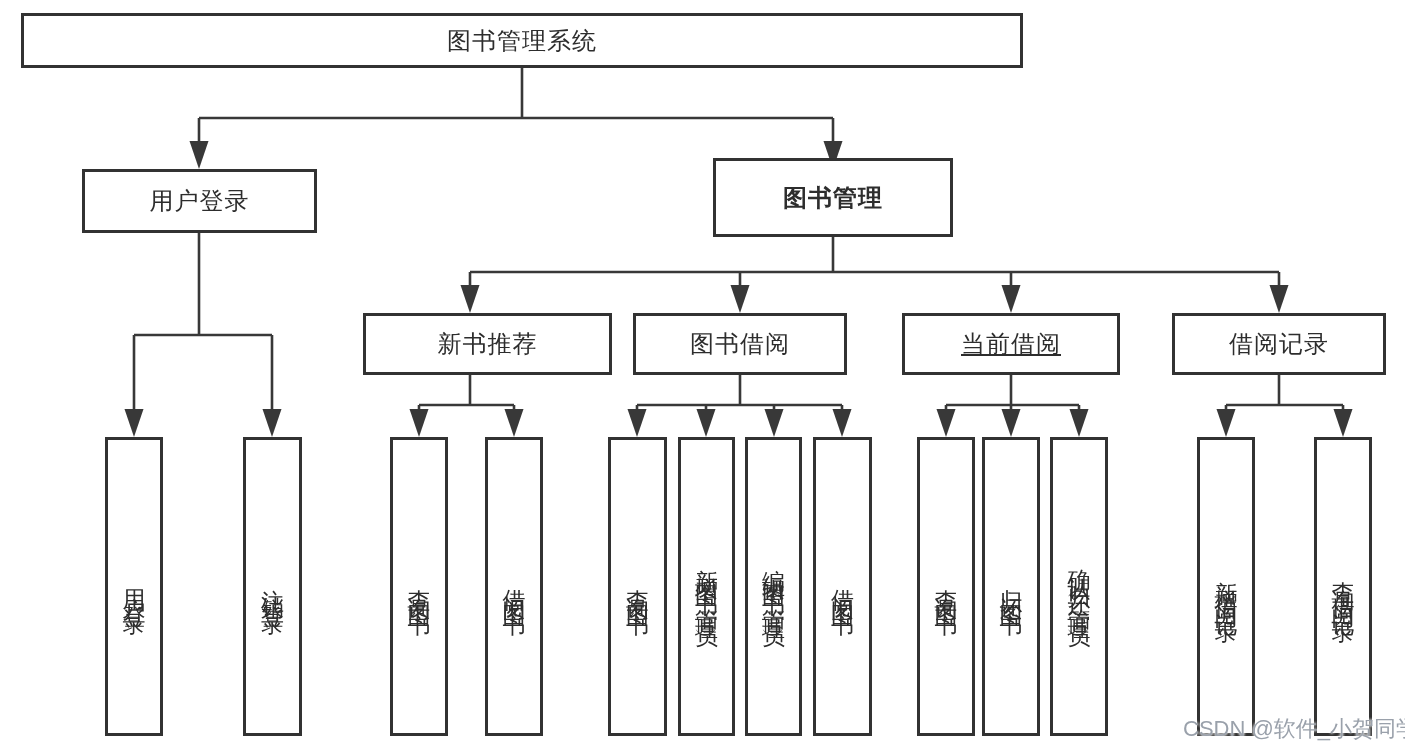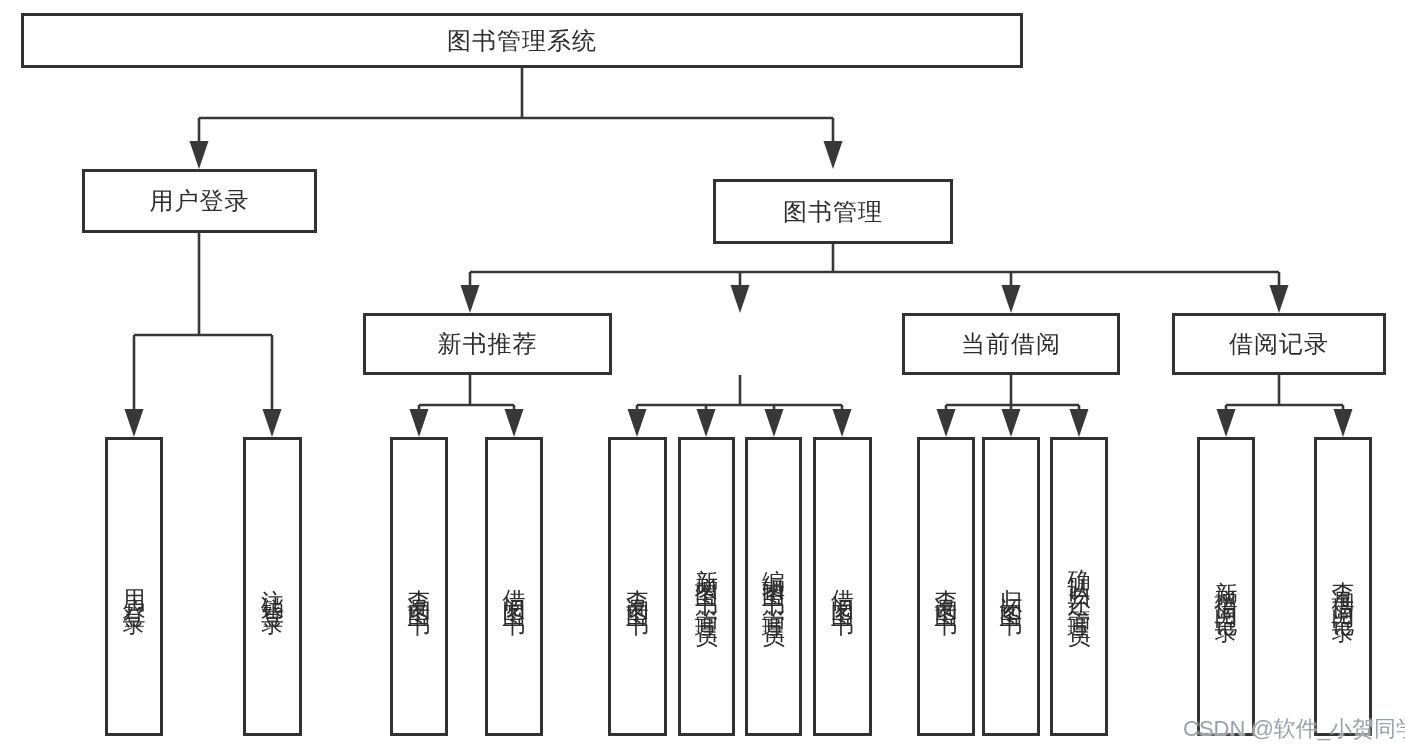--- a/index.html
+++ b/index.html
@@ -105,24 +105,25 @@
     <g>
       <path d="M1279 375 V405 M1226 405 H1343 M1226 405 V412 M1343 405 V412"></path>
       <polygon points="1226,437 1216.5,409 1235.5,409" fill="#383838" stroke="none"></polygon>
       <polygon points="1343,437 1333.5,409 1352.5,409" fill="#383838" stroke="none"></polygon>
     </g>
   </svg>
 
   <div class="node" style="left:21px; top:13px; width:1002px; height:55px;">图书管理系统</div>
 
   <div class="node" style="left:82px; top:169px; width:235px; height:64px;">用户登录</div>
-  <div class="node" style="left:713px; top:179px; width:240px; height:65px;">图书管理</div>
+  <div class="node" style="left:713px; top:158px; width:240px; height:79px;font-weight:bold;">图书管理</div>
 
   <div class="node" style="left:363px; top:313px; width:249px; height:62px;">新书推荐</div>
-  <div class="node" style="left:902px; top:313px; width:218px; height:62px;">当前借阅</div>
+  <div class="node" style="left:633px; top:313px; width:214px; height:62px;">图书借阅</div>
+  <div class="node" style="left:902px; top:313px; width:218px; height:62px;text-decoration:underline;">当前借阅</div>
   <div class="node" style="left:1172px; top:313px; width:214px; height:62px;">借阅记录</div>
 
   <div class="node leaf" style="left:105px; top:437px; width:58px; height:299px;">用户登录</div>
   <div class="node leaf" style="left:243px; top:437px; width:59px; height:299px;">注销登录</div>
 
   <div class="node leaf" style="left:390px; top:437px; width:58px; height:299px;">查询图书</div>
   <div class="node leaf" style="left:485px; top:437px; width:58px; height:299px;">借阅图书</div>
 
   <div class="node leaf" style="left:608px; top:437px; width:59px; height:299px;">查询图书</div>
   <div class="node leaf" style="left:678px; top:437px; width:57px; height:299px;">新增图书（管理员）</div>

